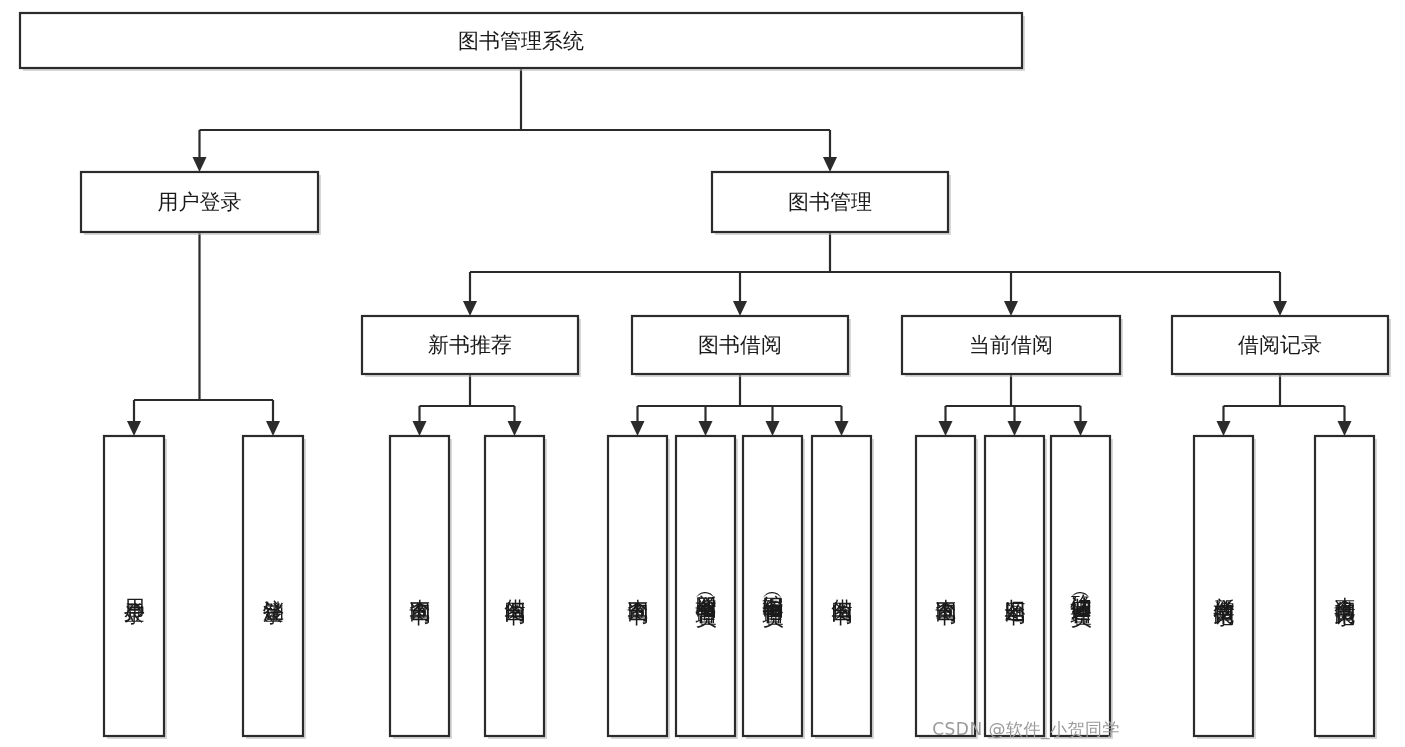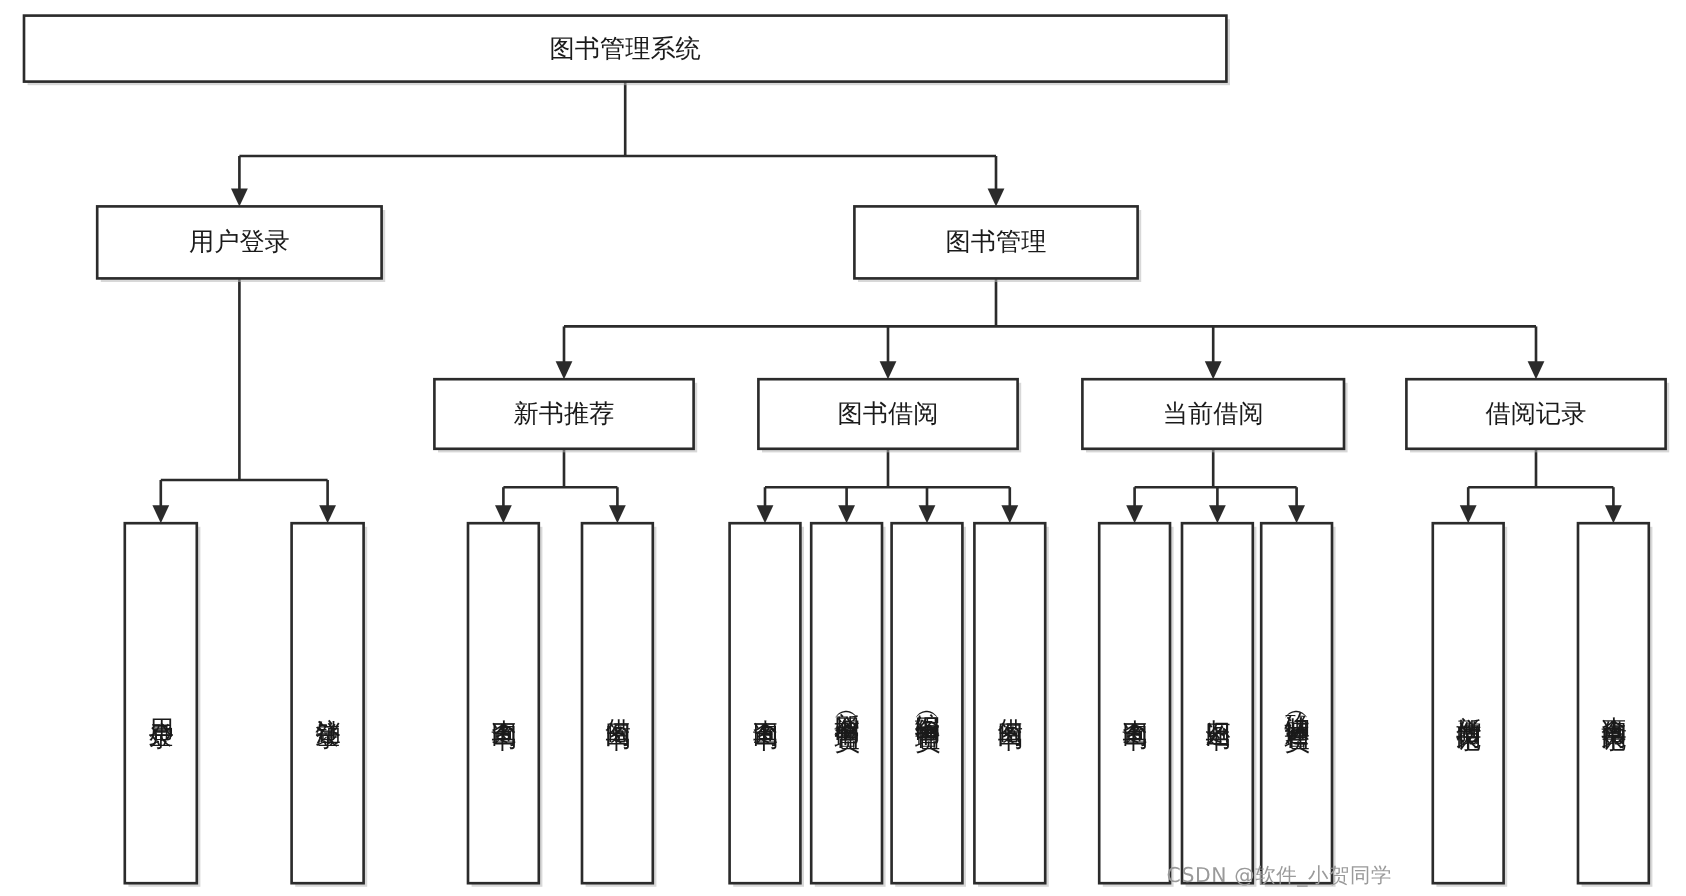--- a/index.html
+++ b/index.html
@@ -11,21 +11,20 @@
     width: 1405px;
     height: 747px;
     font-family: "DejaVu Sans", "Liberation Sans", sans-serif;
     overflow: hidden;
     position: relative;
   }
   #diagram-root {
     position: relative;
     width: 1134px;
     height: 747px;
-    padding-left: 40px;
   }
   svg#flowchart {
     position: absolute;
     top: 0;
     left: 0;
     width: 1405px;
     height: 747px;
     display: block;
   }
   .node-rect {

